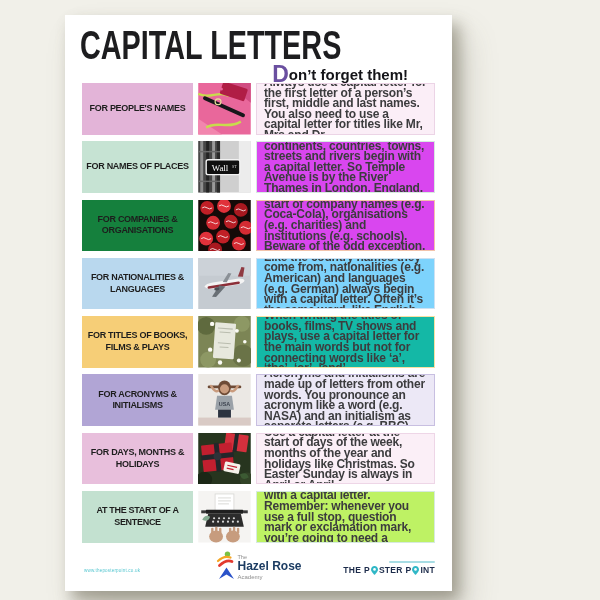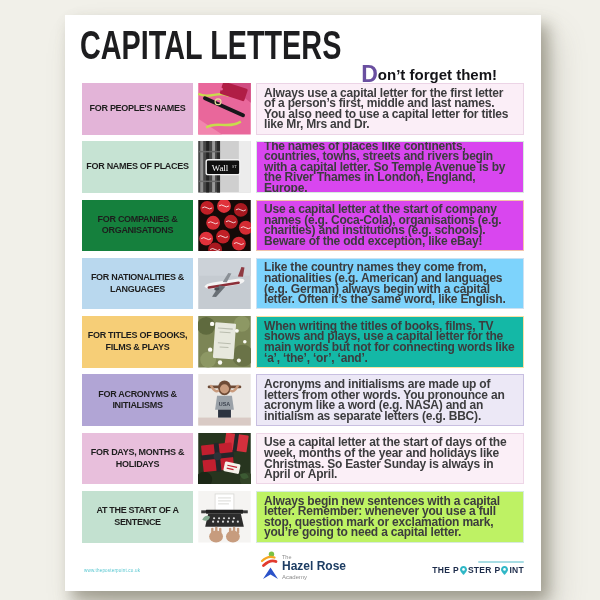--- a/index.html
+++ b/index.html
@@ -2,21 +2,21 @@
 <html><head>
 <meta charset="utf-8">
 <style>
   html,body{margin:0;padding:0;}
   body{
     width:600px;height:600px;position:relative;overflow:hidden;
     background:#f1f0e9;
     font-family:"Liberation Sans",sans-serif;
   }
   .poster{
-    position:absolute;left:65px;top:15px;width:476px;height:576px;
+    position:absolute;left:65px;top:15px;width:387px;height:576px;
     background:#ffffff;
     box-shadow:7px 9px 14px rgba(96,90,72,.45), 14px 20px 30px rgba(96,90,72,.22);
   }
   .title{
     position:absolute;left:15px;top:10px;line-height:1;white-space:nowrap;
     font-size:40px;font-weight:bold;color:#1d1d1f;
     transform:scaleX(.72);transform-origin:0 0;letter-spacing:0;
   }
   .subtitle{
     position:absolute;top:46px;right:44px;white-space:nowrap;

